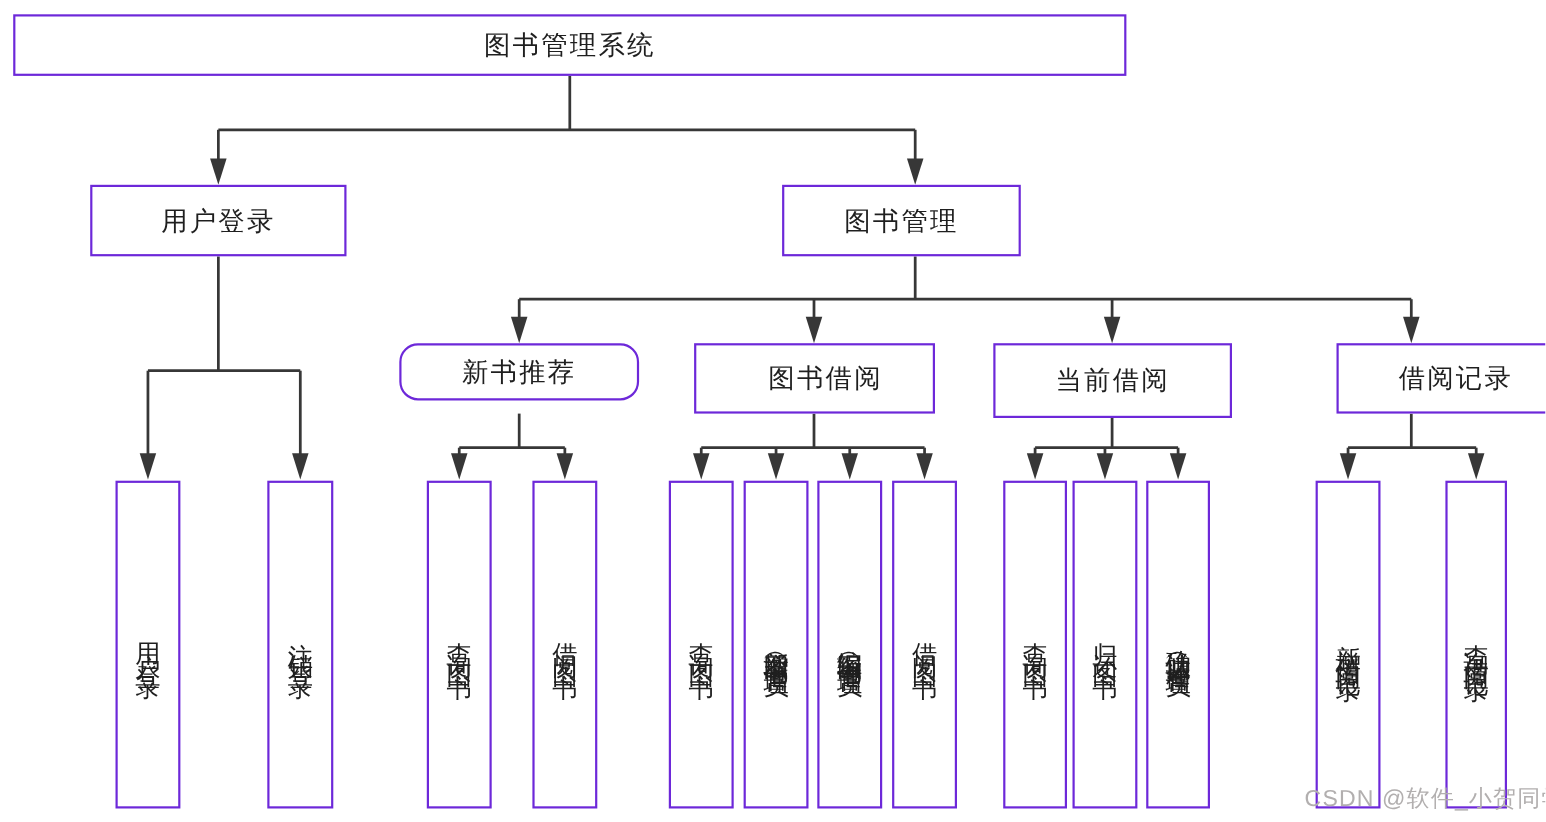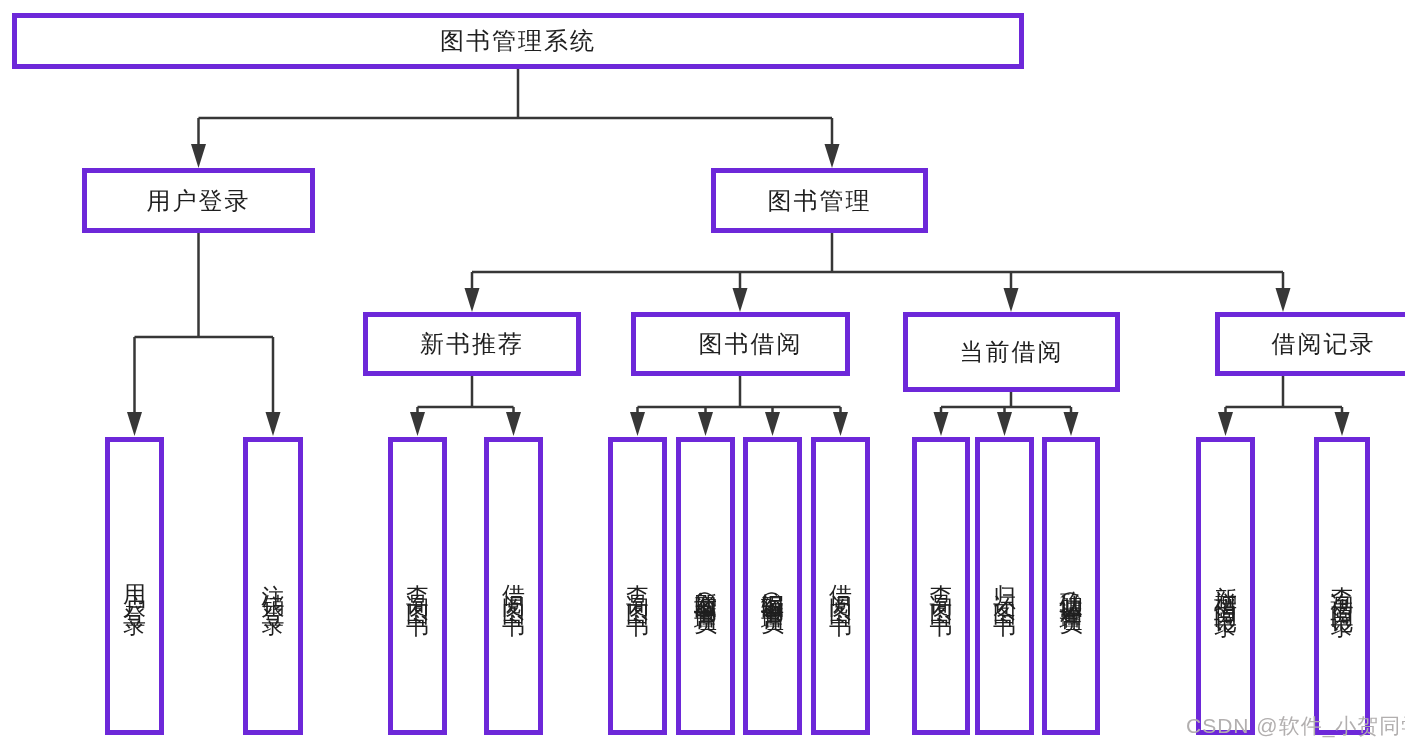--- a/index.html
+++ b/index.html
@@ -13,21 +13,21 @@
   }
   .connectors {
     position: absolute;
     left: 0; top: 0;
     width: 1405px; height: 747px;
     z-index: 0;
   }
   .box {
     position: absolute;
     box-sizing: border-box;
-    border: 5px solid #6d28d9;
+    border: 2px solid #6d28d9;
     background: #ffffff;
     color: #1f1f1f;
     display: flex;
     align-items: center;
     justify-content: center;
     z-index: 1;
     text-align: center;
   }
   .hlabel { font-size: 24px; letter-spacing: 2px; white-space: nowrap; }
   .leaf {
@@ -137,27 +137,27 @@
     <span class="hlabel">图书管理系统</span>
   </div>
 
   <div class="box" style="left:82px; top:168px; width:233px; height:65px;">
     <span class="hlabel">用户登录</span>
   </div>
   <div class="box" style="left:711px; top:168px; width:217px; height:65px;">
     <span class="hlabel">图书管理</span>
   </div>
 
-  <div class="box" style="left:363px; top:312px; width:218px; height:64px;">
+  <div class="box" style="left:363px; top:312px; width:218px; height:52px;border-radius:17px;">
     <span class="hlabel">新书推荐</span>
   </div>
   <div class="box" style="left:631px; top:312px; width:219px; height:64px;padding-left:20px;">
     <span class="hlabel">图书借阅</span>
   </div>
-  <div class="box" style="left:903px; top:312px; width:217px; height:80px;">
+  <div class="box" style="left:903px; top:312px; width:217px; height:68px;">
     <span class="hlabel">当前借阅</span>
   </div>
   <div class="box" style="left:1175px; top:312px; width:217px; height:64px;margin-left:40px;">
     <span class="hlabel">借阅记录</span>
   </div>
 
   <div class="box" style="left:105px; top:437px; width:59px; height:298px;">
     <span class="leaf">用户登录</span>
   </div>
   <div class="box" style="left:243px; top:437px; width:60px; height:298px;">

